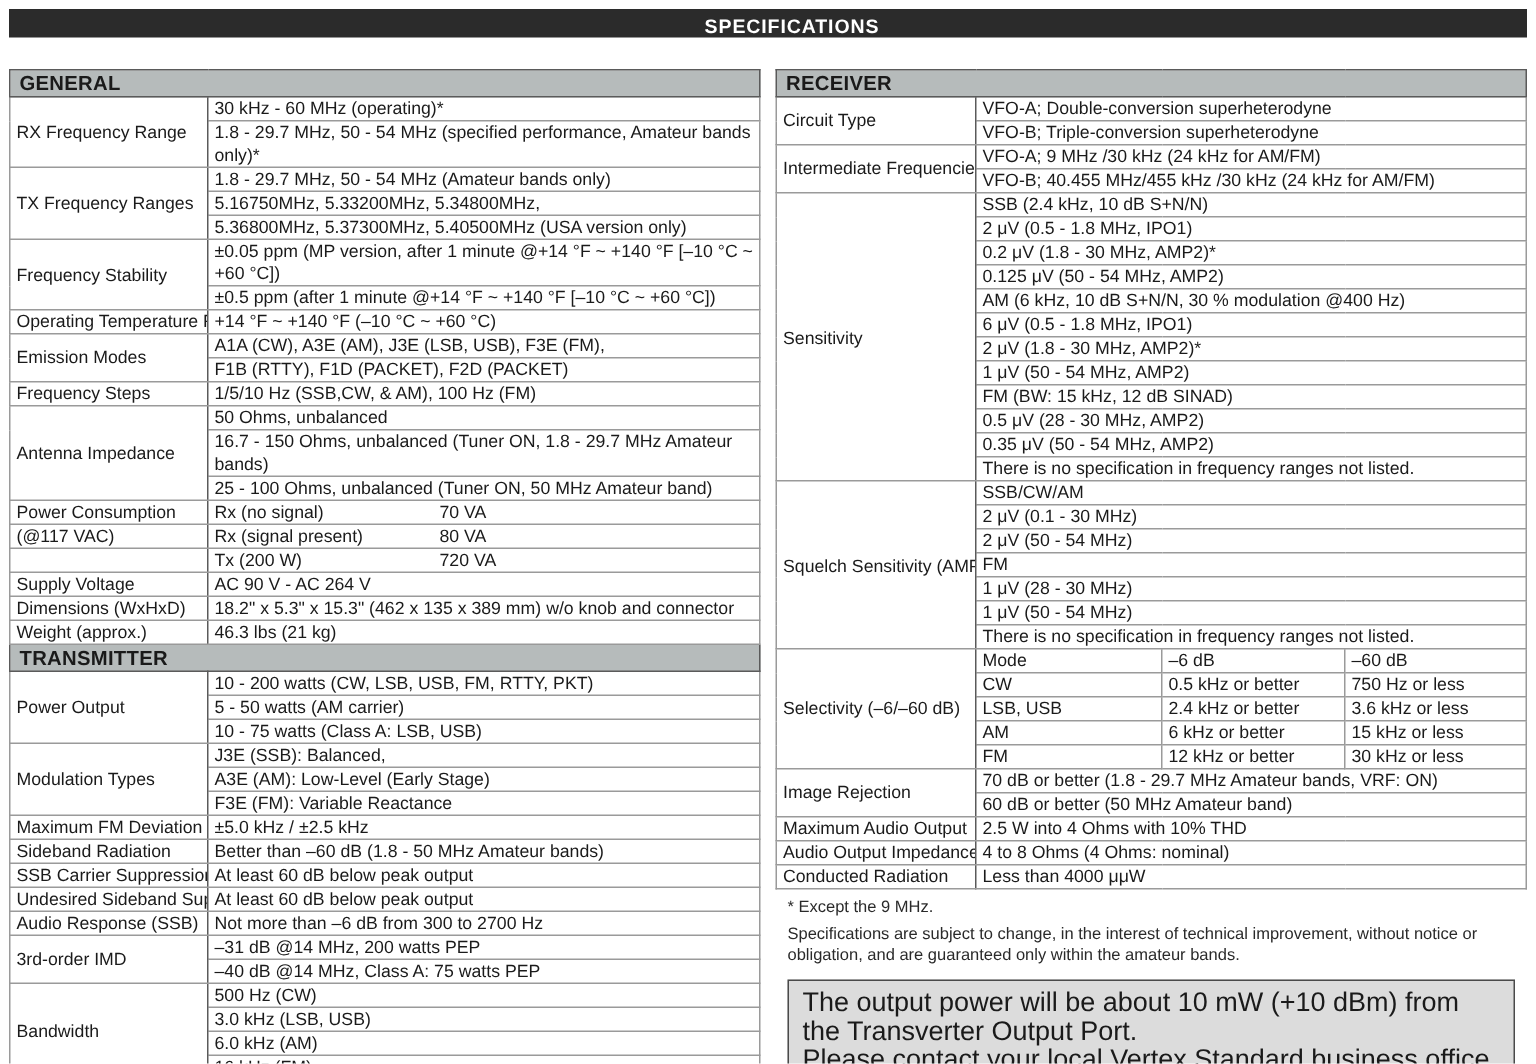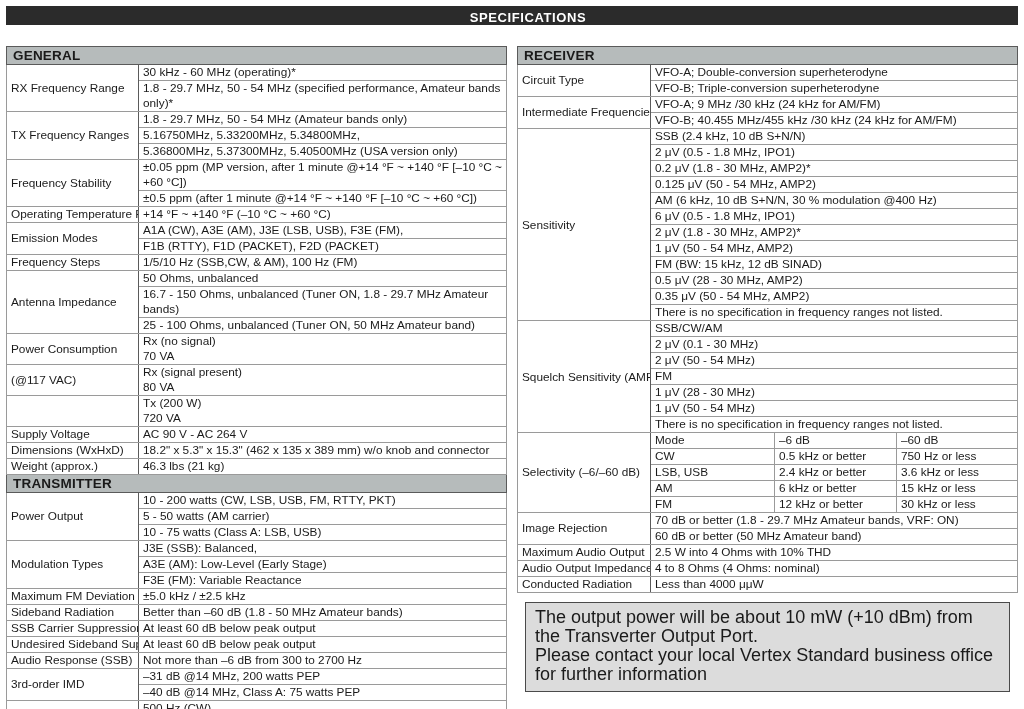--- a/index.html
+++ b/index.html
@@ -72,21 +72,21 @@
     padding-left: 6px;
   }
   td.blank { border-right: 1px solid #5a5a5a; }
   .ctr { }
   .sm { font-size: 9.6px; }
   .sm2 { font-size: 10.4px; }
   .xs { font-size: 8.8px; }
   .vat { vertical-align: top; padding-top: 1px !important; }
 
   
-  .pc { display: flex; flex-direction: column; }
+  .pc { display: flex; }
   .pc .a { width: 150px; }
   .pc .b { flex: 1; }
 
   
   .foot {
     padding: 5px 8px 0 8px;
     font-size: 11px;
     line-height: 14px;
     color: #2a2a2a;
   }
@@ -440,20 +440,24 @@
             <td colspan="3">4 to 8 Ohms (4 Ohms: nominal)</td>
           </tr>
           <tr>
             <td class="lbl sm2">Conducted Radiation</td>
             <td colspan="3">Less than 4000 μμW</td>
           </tr>
 
         </tbody>
       </table>
 
+      <div class="foot">
+        <div class="star">* Except the 9 MHz.</div>
+        <p>Specifications are subject to change, in the interest of technical improvement, without notice or obligation, and are guaranteed only within the amateur bands.</p>
+      </div>
 
       <div class="notebox">
         <div class="nt-line">The output power will be about 10 mW (+10 dBm) from the Transverter Output Port.</div>
         <div class="nt-line">Please contact your local Vertex Standard business office for further information</div>
       </div>
     </div>
 
   </div>
 </div>
 

